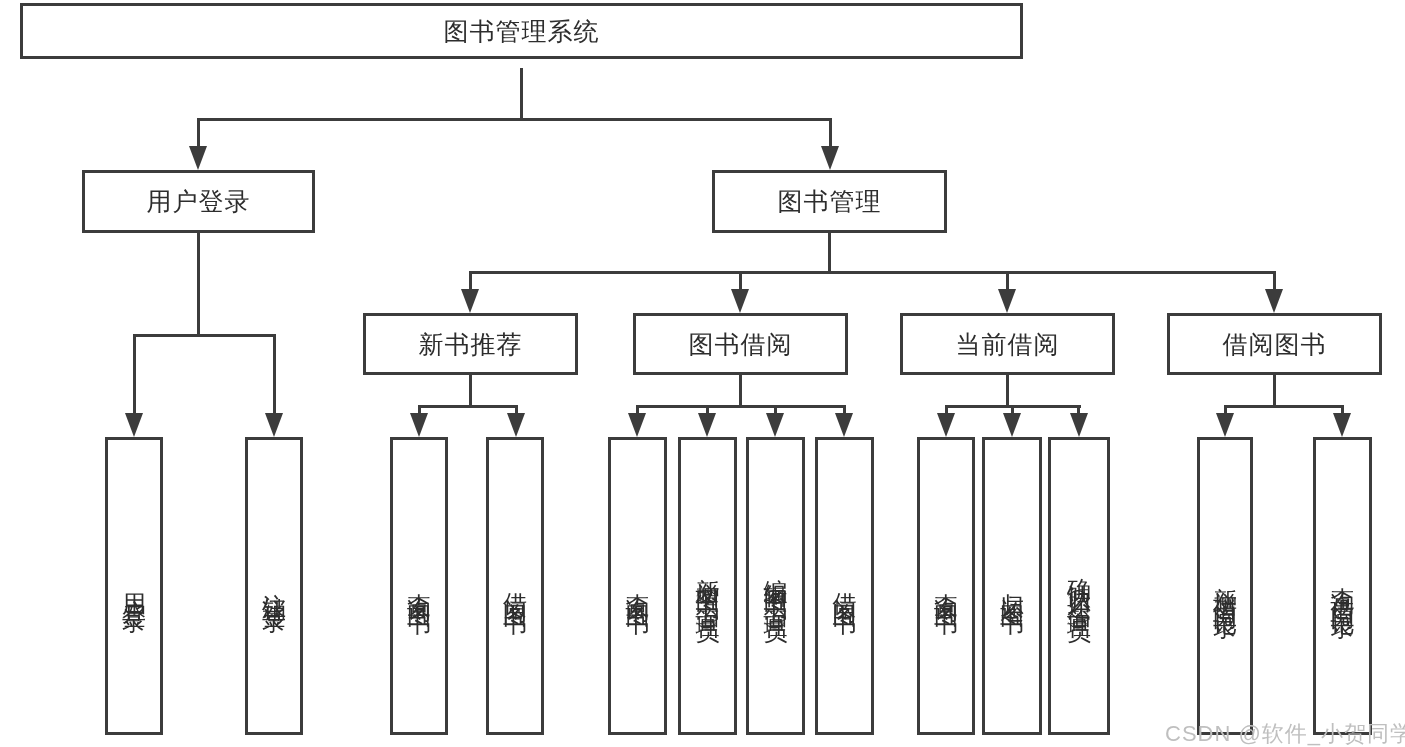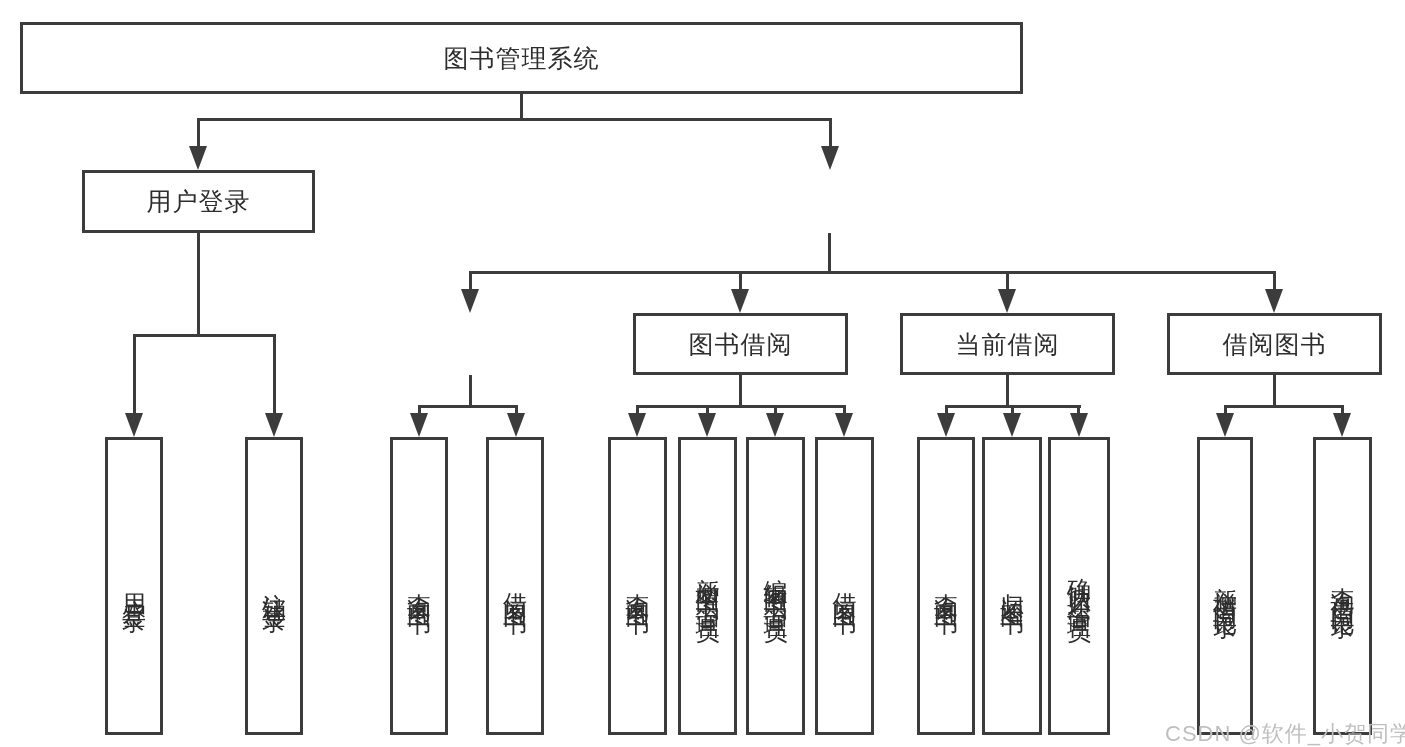--- a/index.html
+++ b/index.html
@@ -105,28 +105,34 @@
 
   <div>
     <div class="vline" style="left:1273px;top:375px;height:32px"></div>
     <div class="hline" style="left:1224px;top:405px;width:120px"></div>
     <div class="vline" style="left:1224px;top:405px;height:12px"></div>
     <div class="arrowhead" style="left:1216px;top:413px"></div>
     <div class="vline" style="left:1341px;top:405px;height:12px"></div>
     <div class="arrowhead" style="left:1333px;top:413px"></div>
   </div>
 
-  <div class="node" style="left:20px;top:22px;width:1003px;height:72px">
+  <div class="node" style="left:20px;top:3px;width:1003px;height:56px">
     <span class="h-label">图书管理系统</span>
   </div>
 
   <div class="node" style="left:82px;top:170px;width:233px;height:63px">
     <span class="h-label">用户登录</span>
   </div>
+  <div class="node" style="left:712px;top:170px;width:235px;height:63px">
+    <span class="h-label">图书管理</span>
+  </div>
 
+  <div class="node" style="left:363px;top:313px;width:215px;height:62px">
+    <span class="h-label">新书推荐</span>
+  </div>
   <div class="node" style="left:900px;top:313px;width:215px;height:62px">
     <span class="h-label">当前借阅</span>
   </div>
   <div class="node" style="left:633px;top:313px;width:215px;height:62px">
     <span class="h-label">图书借阅</span>
   </div>
   <div class="node" style="left:1167px;top:313px;width:215px;height:62px">
     <span class="h-label">借阅图书</span>
   </div>
 

